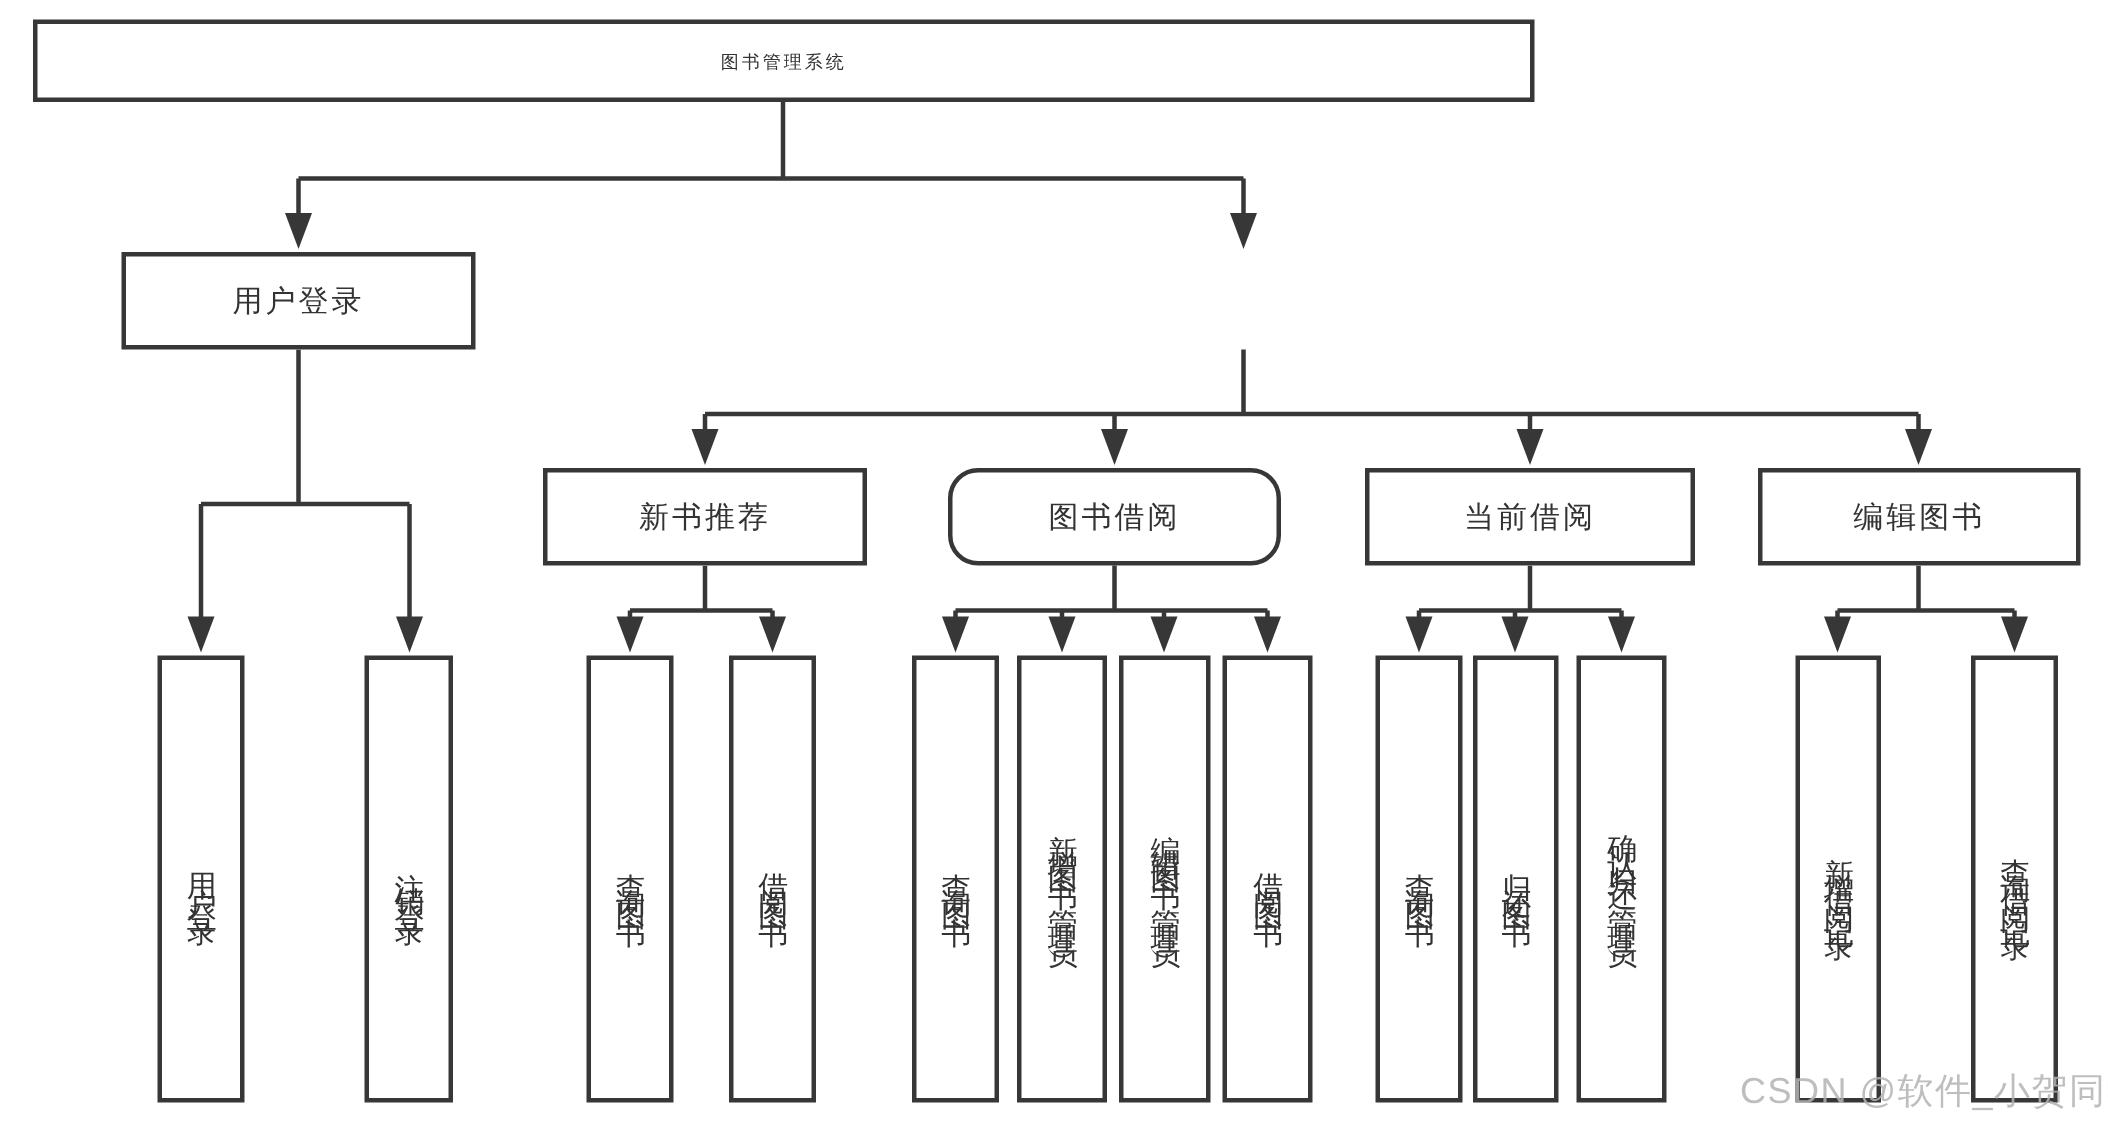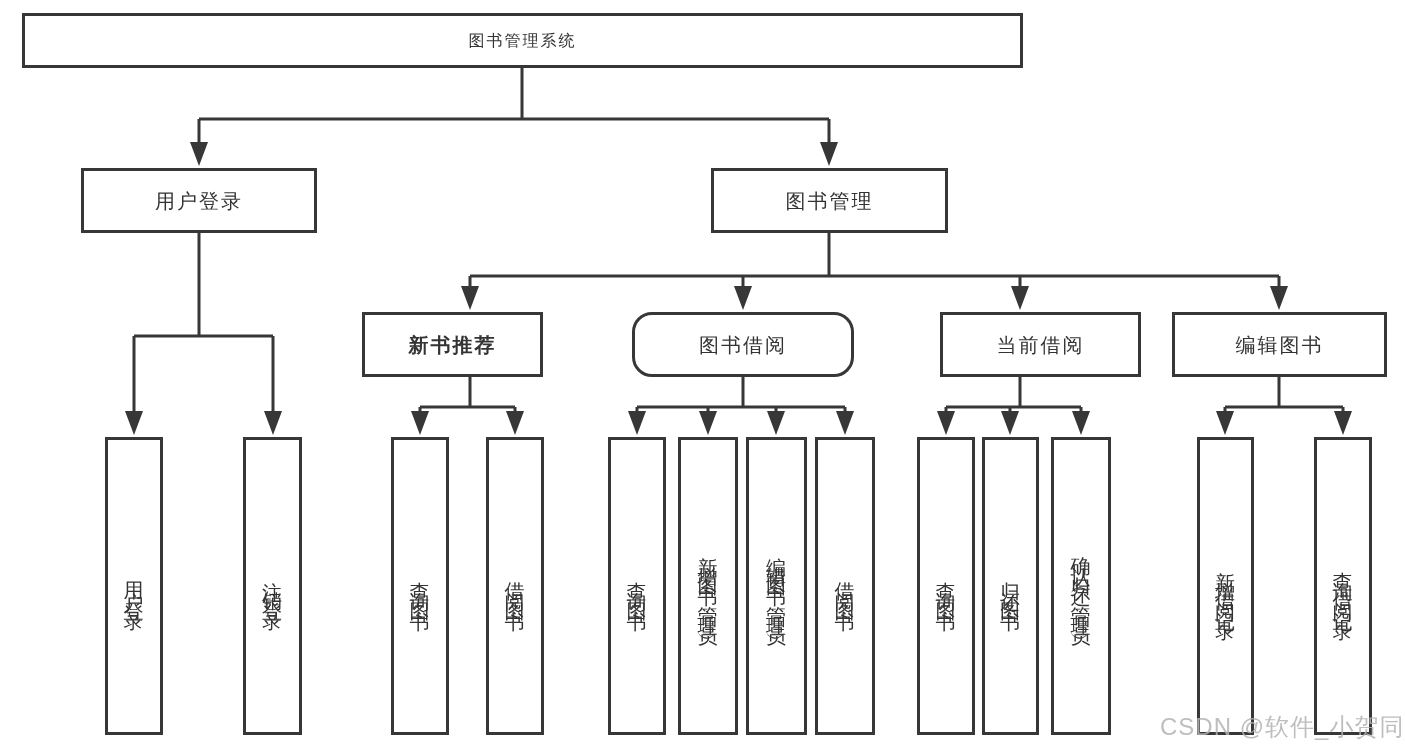--- a/index.html
+++ b/index.html
@@ -24,21 +24,21 @@
     color: #333333;
     display: flex;
     align-items: center;
     justify-content: center;
     line-height: 1;
   }
   .hbox {
     font-size: 20px;
     letter-spacing: 2px;
   }
-  .hbox.root { font-size: 16px; }
+  .hbox.root { font-size: 12px; }
   .vbox {
     writing-mode: vertical-rl;
     text-orientation: mixed;
     font-size: 20px;
     letter-spacing: 10px;
     padding: 6px 0;
   }
   #watermark {
     position: absolute;
     left: 1160px;
@@ -85,25 +85,24 @@
       <polygon points="1001,411 1019,411 1010,435"></polygon>
       <polygon points="1072,411 1090,411 1081,435"></polygon>
       <polygon points="1216,411 1234,411 1225,435"></polygon>
       <polygon points="1334,411 1352,411 1343,435"></polygon>
     </g>
   </svg>
 
   <div class="box hbox root" style="left:22px; top:13px; width:1001px; height:55px;">图书管理系统</div>
 
   <div class="box hbox" style="left:81px; top:168px; width:236px; height:65px;">用户登录</div>
-  <div class="box hbox" style="left:711px; top:168px; width:237px; height:65px;">图书管理</div>
 
-  <div class="box hbox" style="left:362px; top:312px; width:181px; height:65px;font-weight:bold;">新书推荐</div>
+  <div class="box hbox" style="left:362px; top:312px; width:216px; height:65px;">新书推荐</div>
   <div class="box hbox" style="left:632px; top:312px; width:222px; height:65px;border-radius:20px;">图书借阅</div>
-  <div class="box hbox" style="left:910px; top:312px; width:201px; height:65px;margin-left:30px;">当前借阅</div>
+  <div class="box hbox" style="left:910px; top:312px; width:220px; height:65px;">当前借阅</div>
   <div class="box hbox" style="left:1172px; top:312px; width:215px; height:65px;">编辑图书</div>
 
   <div class="box vbox" style="left:105px; top:437px; width:58px; height:298px;">用户登录</div>
   <div class="box vbox" style="left:243px; top:437px; width:59px; height:298px;">注销登录</div>
 
   <div class="box vbox" style="left:391px; top:437px; width:58px; height:298px;">查询图书</div>
   <div class="box vbox" style="left:486px; top:437px; width:58px; height:298px;">借阅图书</div>
 
   <div class="box vbox" style="left:608px; top:437px; width:58px; height:298px;">查询图书</div>
   <div class="box vbox" style="left:678px; top:437px; width:60px; height:298px;">新增图书（管理员）</div>

